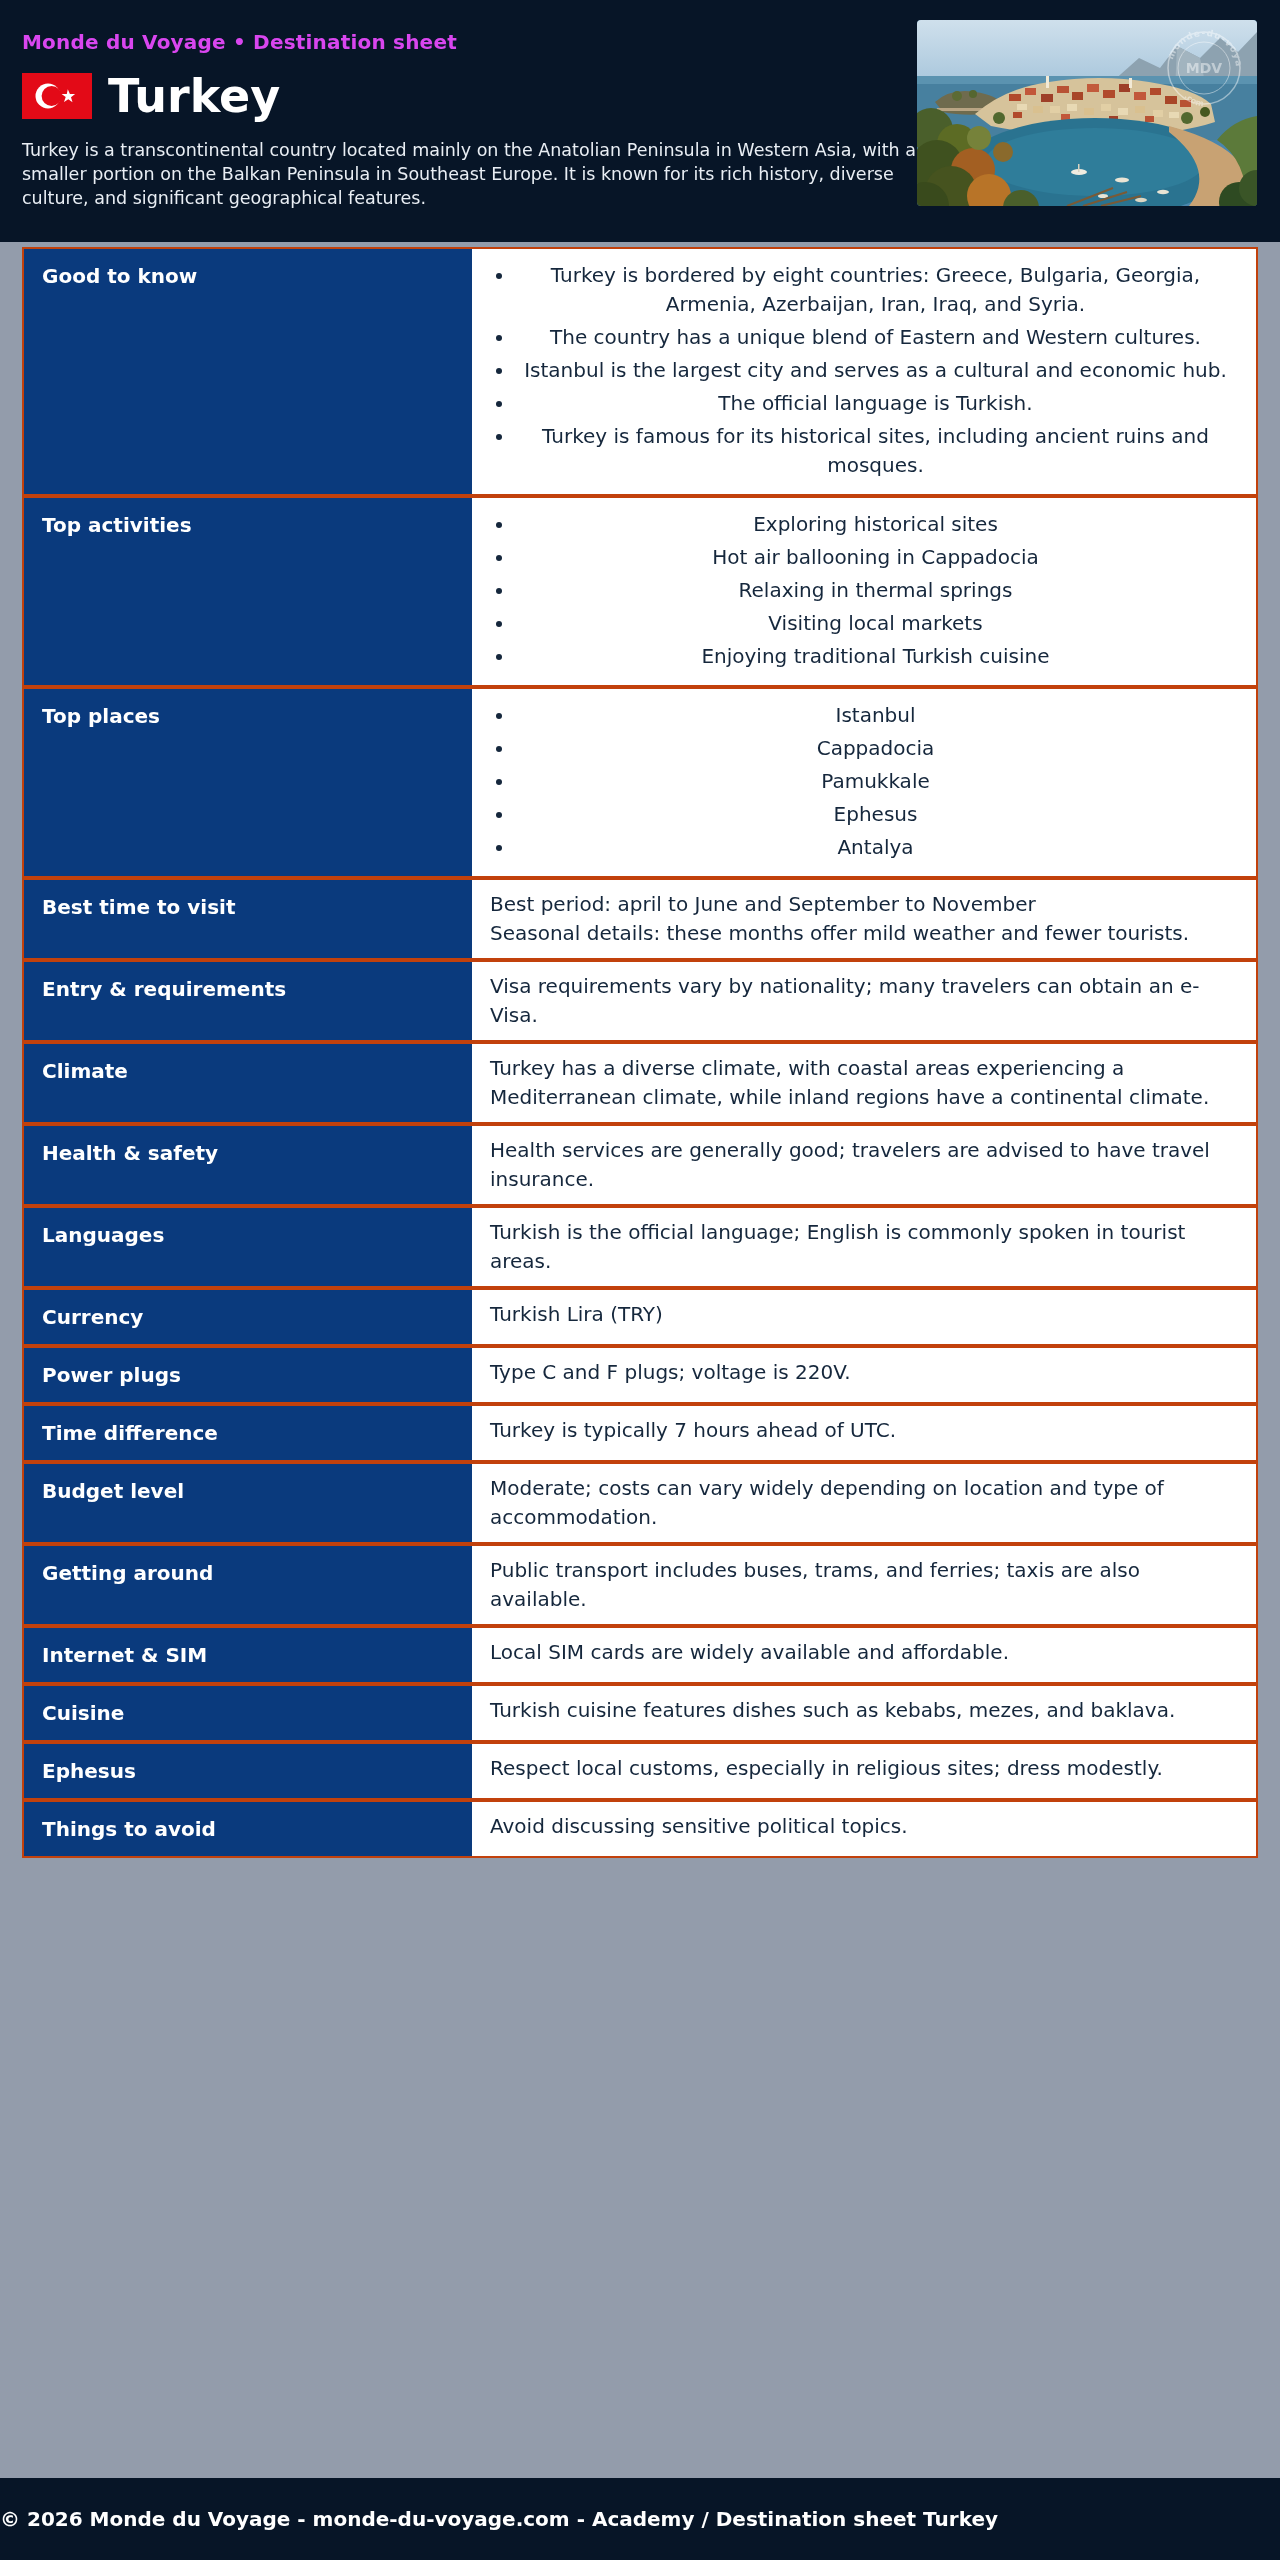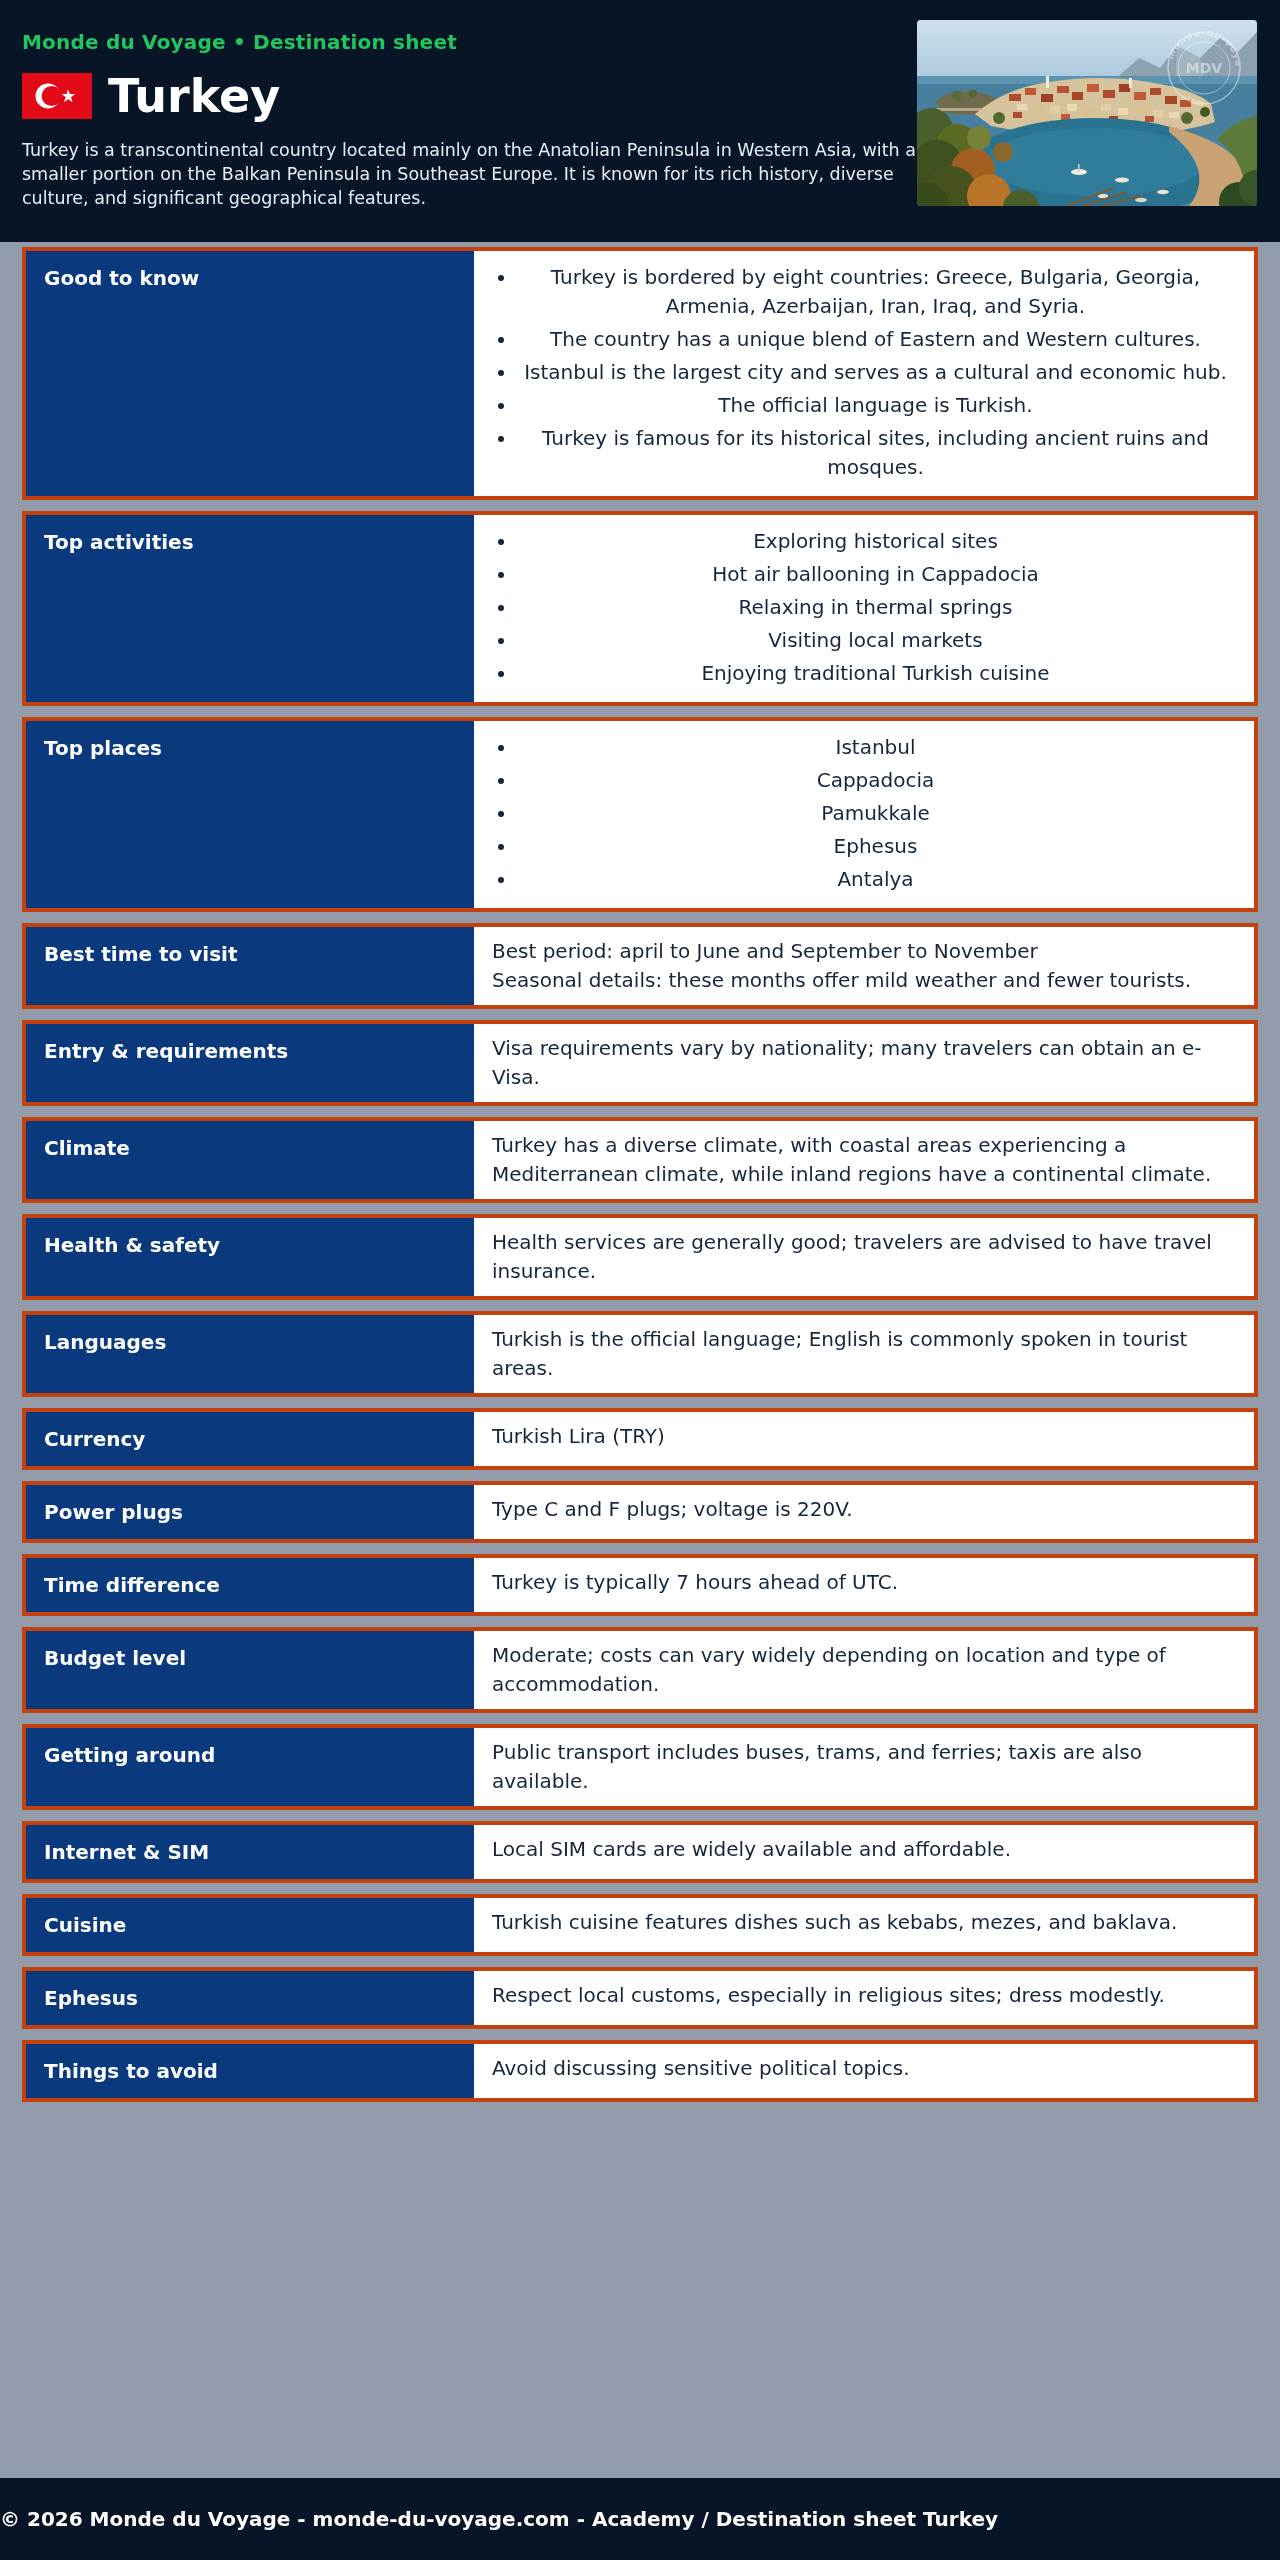--- a/index.html
+++ b/index.html
@@ -1,32 +1,32 @@
 <!DOCTYPE html>
 <html><head>
 <meta charset="utf-8">
 <style>
   html,body{margin:0;padding:0;}
   body{background:#939cab;font-family:"DejaVu Sans","Liberation Sans",sans-serif;}
   .page{width:1280px;height:2560px;position:relative;background:#939cab;overflow:hidden;}
 
   
   header{background:#071527;height:242px;box-sizing:border-box;padding:30px 22px 0;position:relative;}
-  .eyebrow{color:#22c55e;font-weight:bold;font-size:20px;letter-spacing:.2px;}
+  .eyebrow{color:#d946ef;font-weight:bold;font-size:20px;letter-spacing:.2px;}
   .title-row{display:flex;align-items:center;gap:16px;margin-top:16px;height:52px;}
   .flag{width:70px;height:46px;display:block;flex:0 0 70px;}
   .flag svg{width:70px;height:46px;display:block;}
   h1{margin:0;color:#ffffff;font-size:46px;font-weight:bold;line-height:1;}
   .desc{color:#e9eef4;font-size:17.5px;line-height:1.38;max-width:905px;margin:16px 0 12px;}
   .photo{position:absolute;top:20px;right:23px;width:340px;height:186px;border-radius:4px;overflow:hidden;background:#4a86ad;}
   .photo svg{display:block;width:340px;height:186px;}
 
   
   main{margin:5px 22px 0;}
-  .row{display:flex;background:#ffffff;border:4px solid #c2410c;margin-bottom:11px;}
+  .row{display:flex;background:#ffffff;border:2px solid #c2410c;}
   .label-cell{flex:0 0 448px;width:448px;box-sizing:border-box;background:#0a3a7d;color:#ffffff;
               font-weight:bold;font-size:20px;padding:14px 18px;line-height:1.3;}
   .content-cell{flex:1;box-sizing:border-box;color:#15273c;font-size:20px;line-height:29px;padding:10px 22px 10px 18px;}
   .content-cell ul{margin:0;padding-left:25px;text-align:center;}
   .content-cell li{margin:2px 0 4px;padding-left:2px;}
   .tline{min-height:29px;}
 
   
   footer{position:absolute;left:0;right:0;bottom:0;height:82px;background:#071527;
          display:flex;align-items:center;justify-content:flex-start;}

